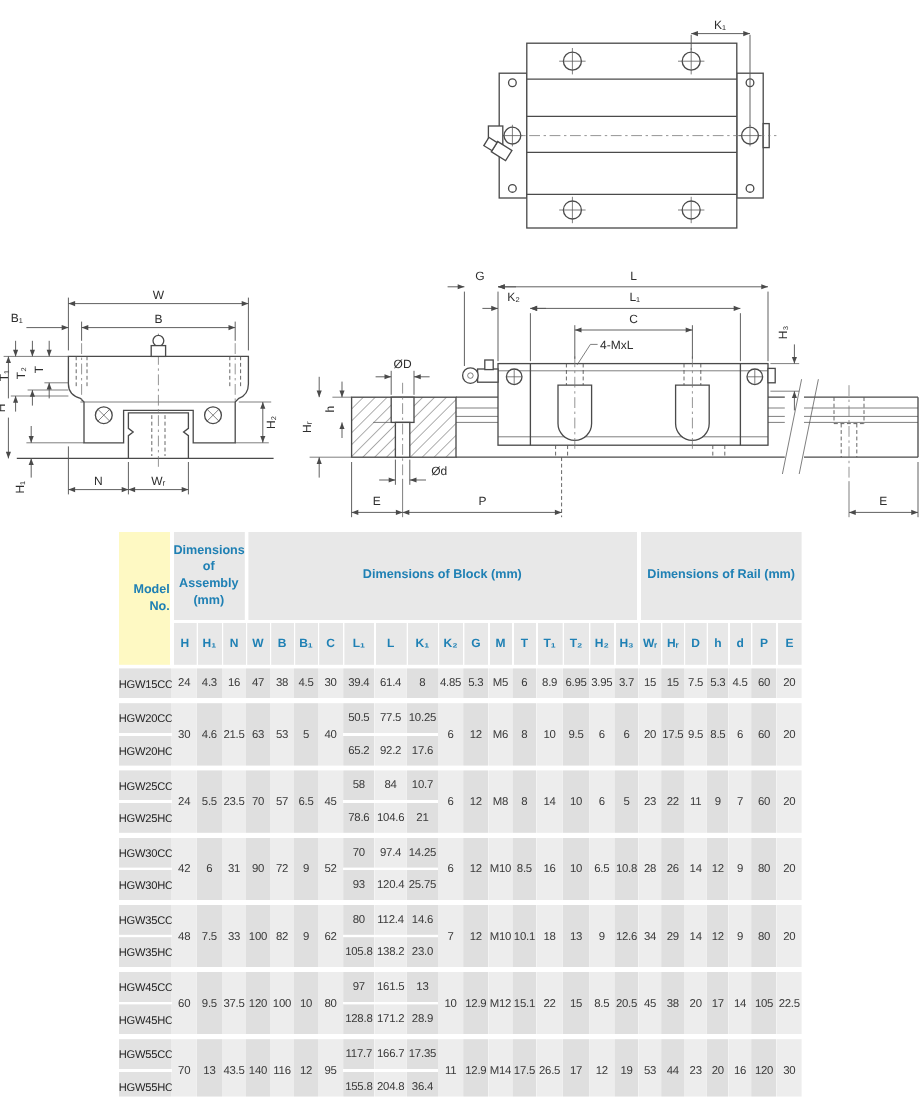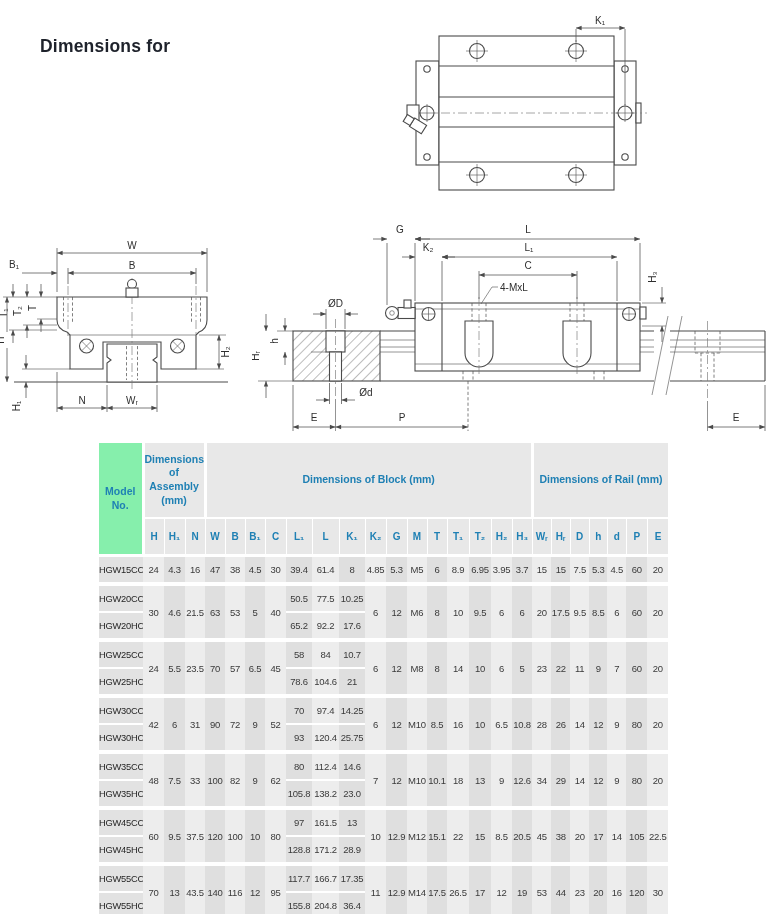--- a/index.html
+++ b/index.html
@@ -13,39 +13,38 @@
   .olw{stroke:#4a4a4a;stroke-width:1.1;fill:#fff;}
   .thin{stroke:#5a5a5a;stroke-width:.65;fill:none;}
   .dim{stroke:#5a5a5a;stroke-width:.8;fill:none;}
   .cl{stroke:#777;stroke-width:.65;fill:none;stroke-dasharray:9 3 2 3;}
   .dash{stroke:#555;stroke-width:.75;fill:none;stroke-dasharray:3.2 2.2;}
   .dl{font-size:10px;fill:#2e2e2e;}
   
   #tblwrap{position:absolute;left:99px;top:443px;}
   table{border-collapse:collapse;table-layout:fixed;width:569px;}
   td,th{padding:0;margin:0;text-align:center;vertical-align:middle;overflow:hidden;font-weight:normal;}
-  th.mh{background:#86efac;color:#1f80b4;font-weight:700;font-size:10.5px;line-height:1.3;border-right:3px solid #fff;}
+  th.mh{background:#fef9c3;color:#1f80b4;font-weight:700;font-size:10.5px;line-height:1.3;border-right:3px solid #fff;text-align:right;}
   th.gh{background:#e8e8e8;color:#1f80b4;font-weight:700;font-size:10.5px;line-height:1.3;border-left:3px solid #fff;height:74px;}
   th.gh:first-of-type{border-left:none;}
   th.lh{background:#e8e8e8;color:#1f80b4;font-weight:700;font-size:10px;height:35px;border-left:1.5px solid #fff;border-top:2px solid #fff;}
   tbody td{font-size:9.5px;color:#3a3a3a;height:25px;letter-spacing:-.2px;}
   td.cm{background:#e2e2e2;font-weight:400;color:#252525;font-size:9.3px;}
   td.cl2{background:#ededed;}
   td.cd2{background:#dfdfdf;}
   td.split{border-bottom:2px solid #fff;}
   tr.sp td{height:4px;background:#fff;}
   tr.sph td{height:3px;background:#fff;}
 </style>
 </head>
 <body>
 
 <div id="page">
 
   <div id="title">
-    <div>Dimensions for</div>
   </div>
 
   <svg style="left:385px;top:15px;" width="310" height="190" viewBox="0 0 310 190">
     <defs>
       <marker id="ar" viewBox="0 0 10 10" refX="10" refY="5" markerWidth="9" markerHeight="7" orient="auto-start-reverse">
         <path d="M0,1.2 L10,5 L0,8.8 Z" fill="#4a4a4a"></path>
       </marker>
       <pattern id="hatch" width="7" height="7" patternUnits="userSpaceOnUse" patternTransform="rotate(45)">
         <rect width="7" height="7" fill="#fff"></rect>
         <line x1="0" y1="0" x2="0" y2="7" stroke="#6a6a6a" stroke-width="0.9"></line>

